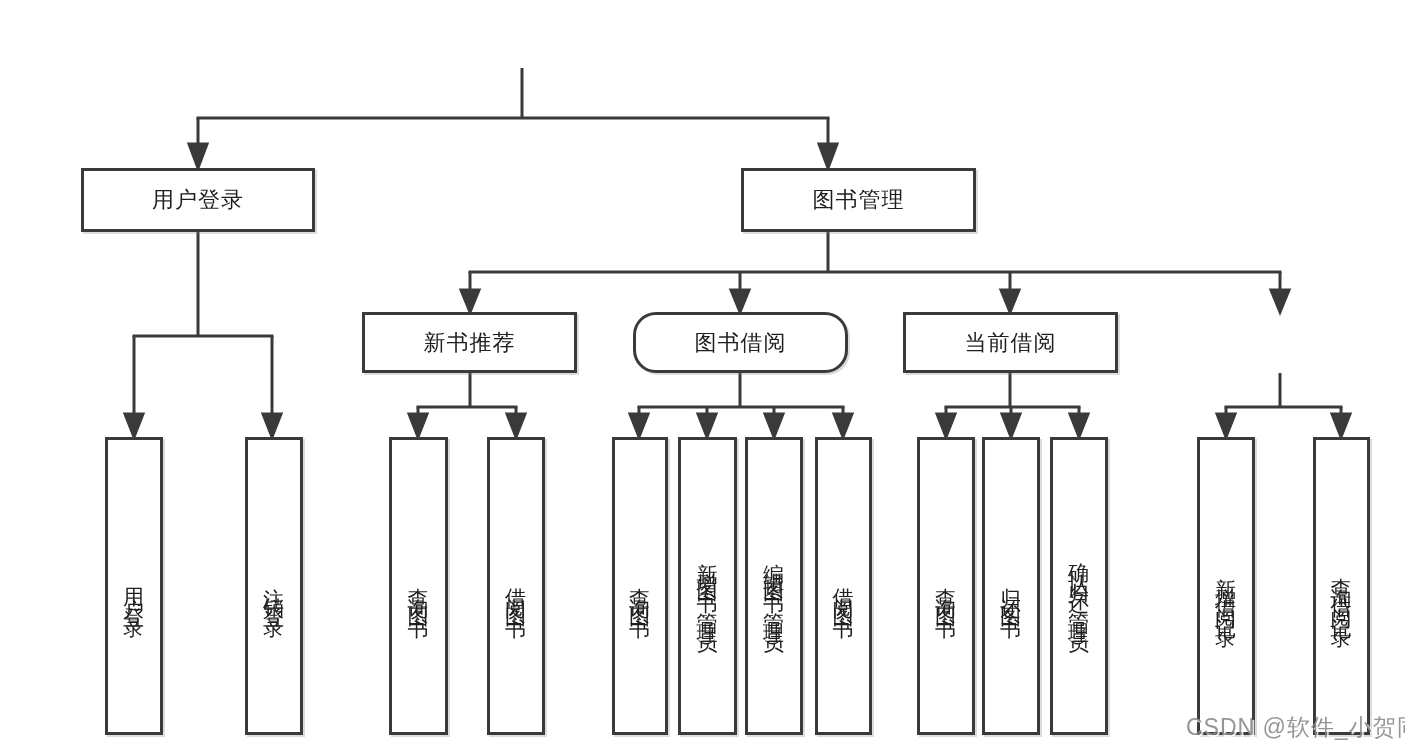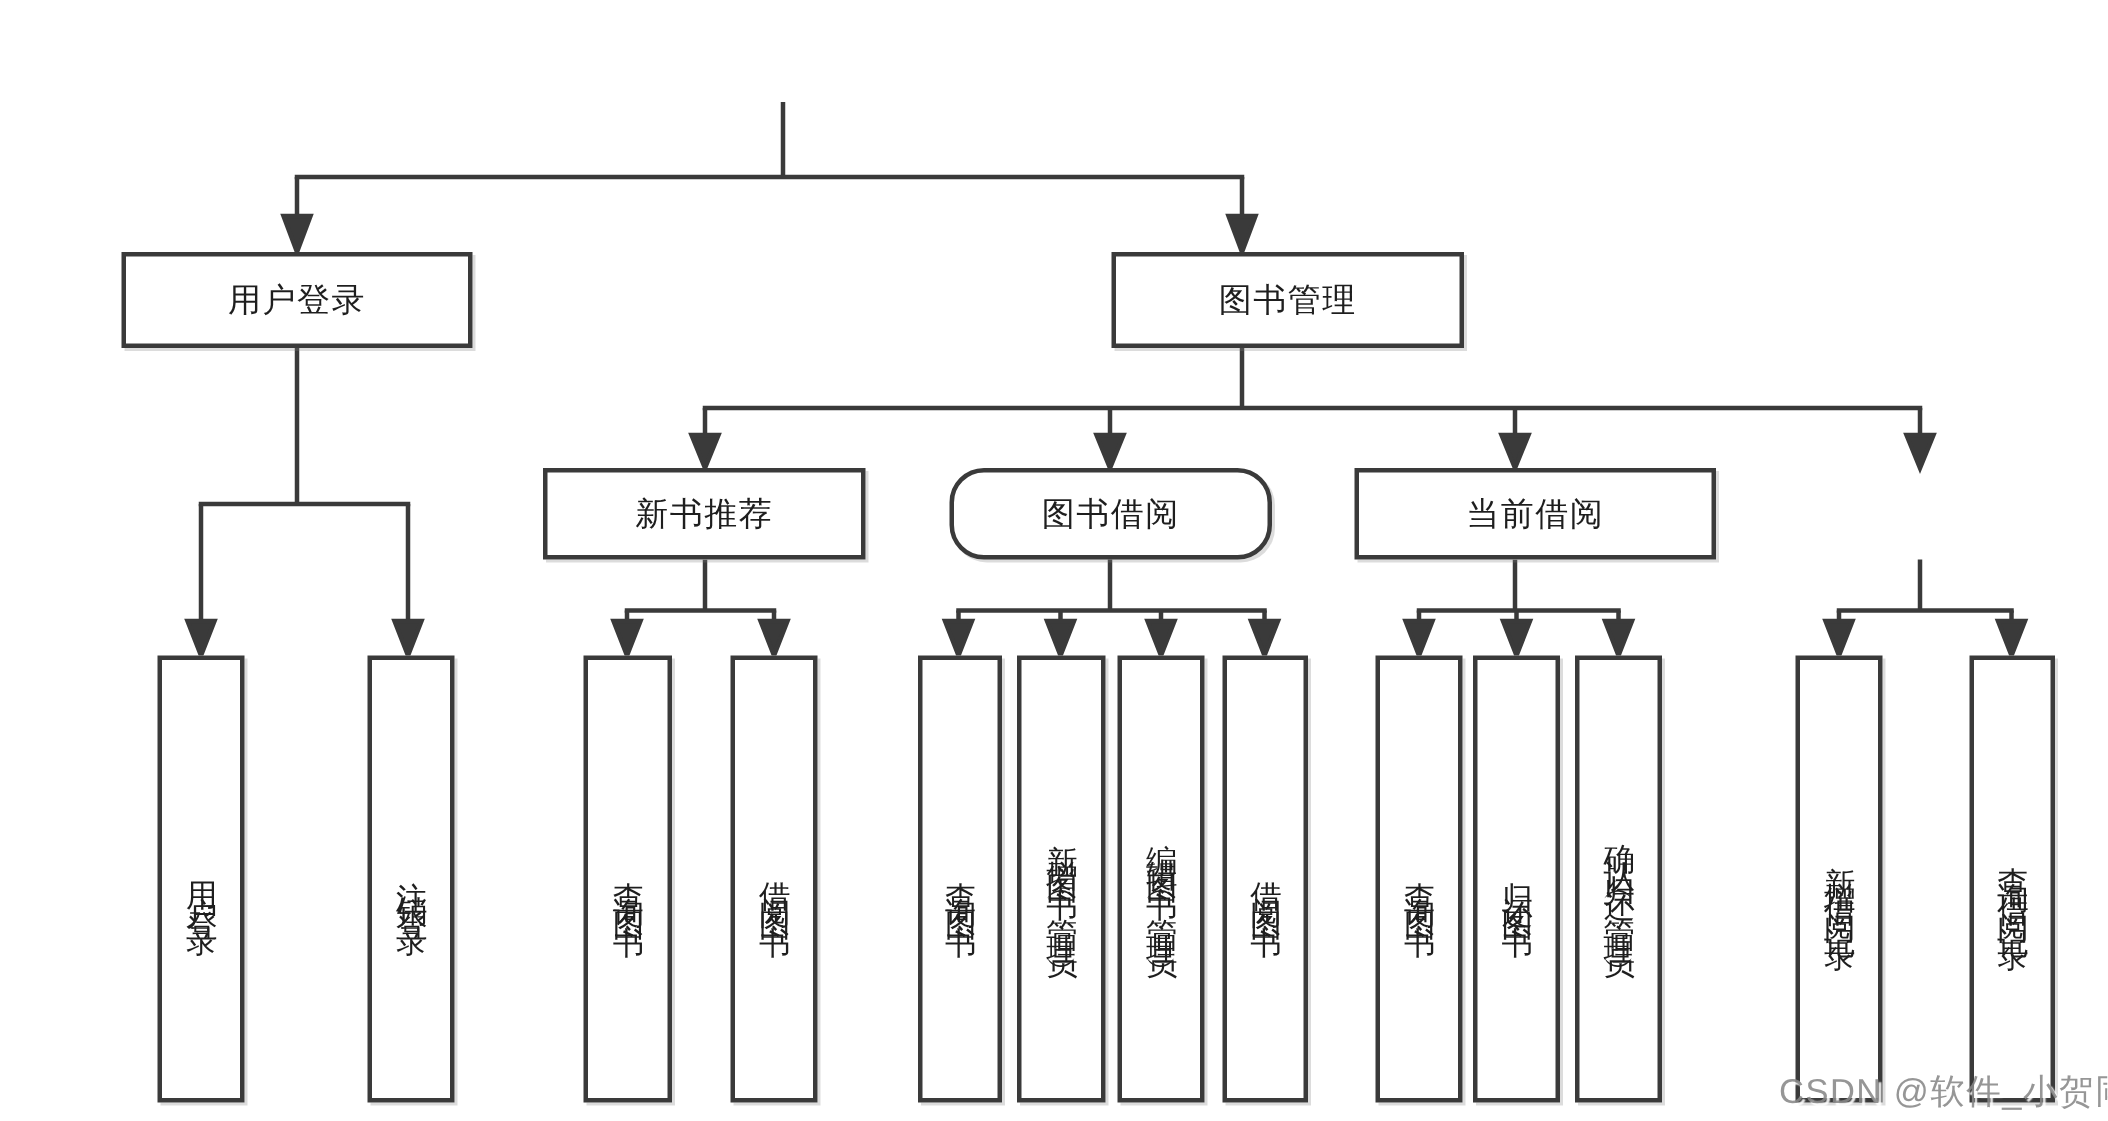--- a/index.html
+++ b/index.html
@@ -135,21 +135,21 @@
   <div class="node hnode" style="left:711px; top:168px; width:235px; height:64px;margin-left:30px;">
     <span>图书管理</span>
   </div>
 
   <div class="node hnode" style="left:362px; top:312px; width:215px; height:61px;">
     <span>新书推荐</span>
   </div>
   <div class="node hnode" style="left:633px; top:312px; width:215px; height:61px;border-radius:23px;">
     <span>图书借阅</span>
   </div>
-  <div class="node hnode" style="left:903px; top:312px; width:241px; height:61px;">
+  <div class="node hnode" style="left:903px; top:312px; width:215px; height:61px;">
     <span>当前借阅</span>
   </div>
 
   <div class="node vnode" style="left:105px; top:437px; width:58px; height:298px;">
     <span class="vtext">用户登录</span>
   </div>
   <div class="node vnode" style="left:245px; top:437px; width:58px; height:298px;">
     <span class="vtext">注销登录</span>
   </div>
 

